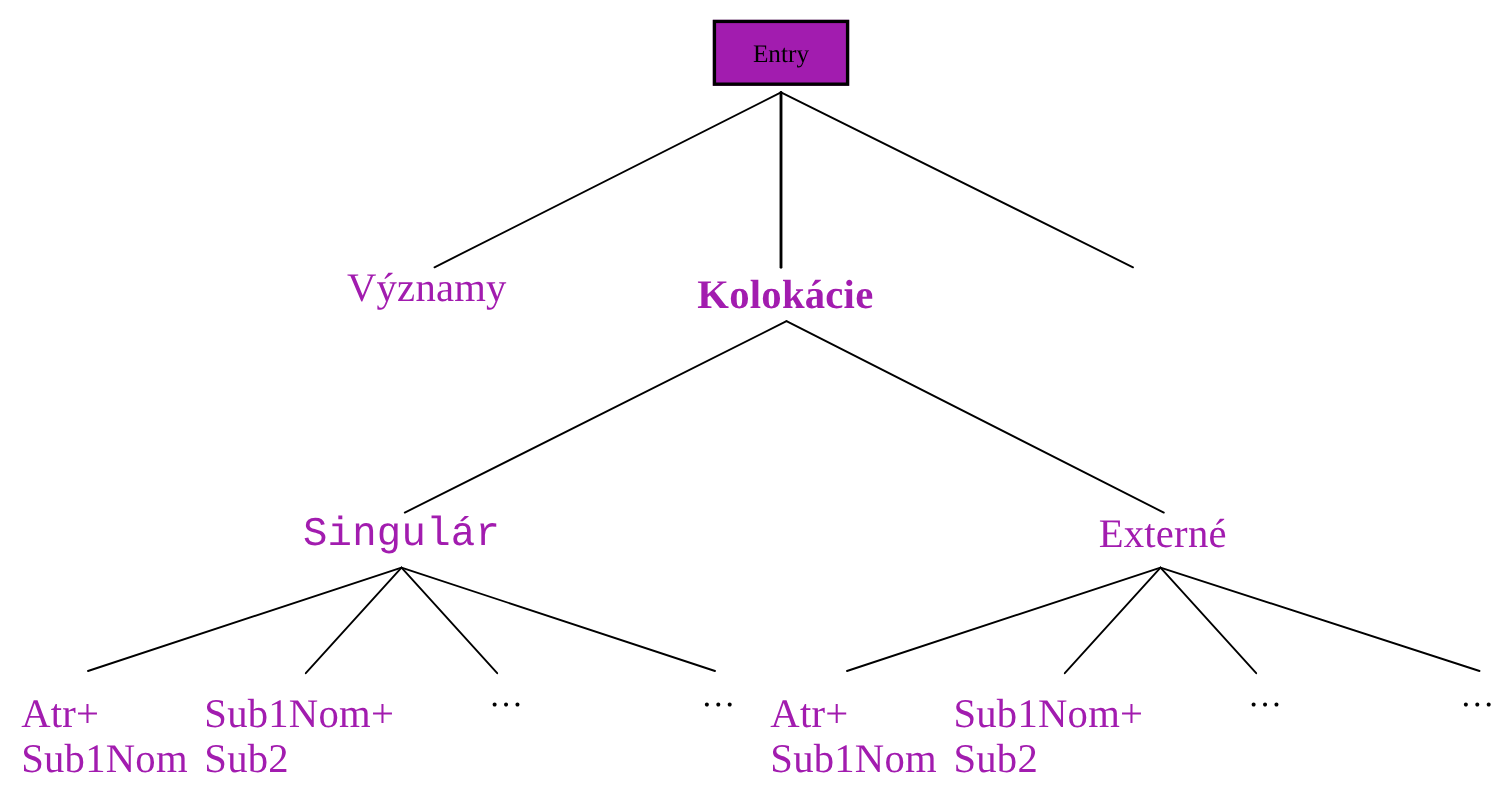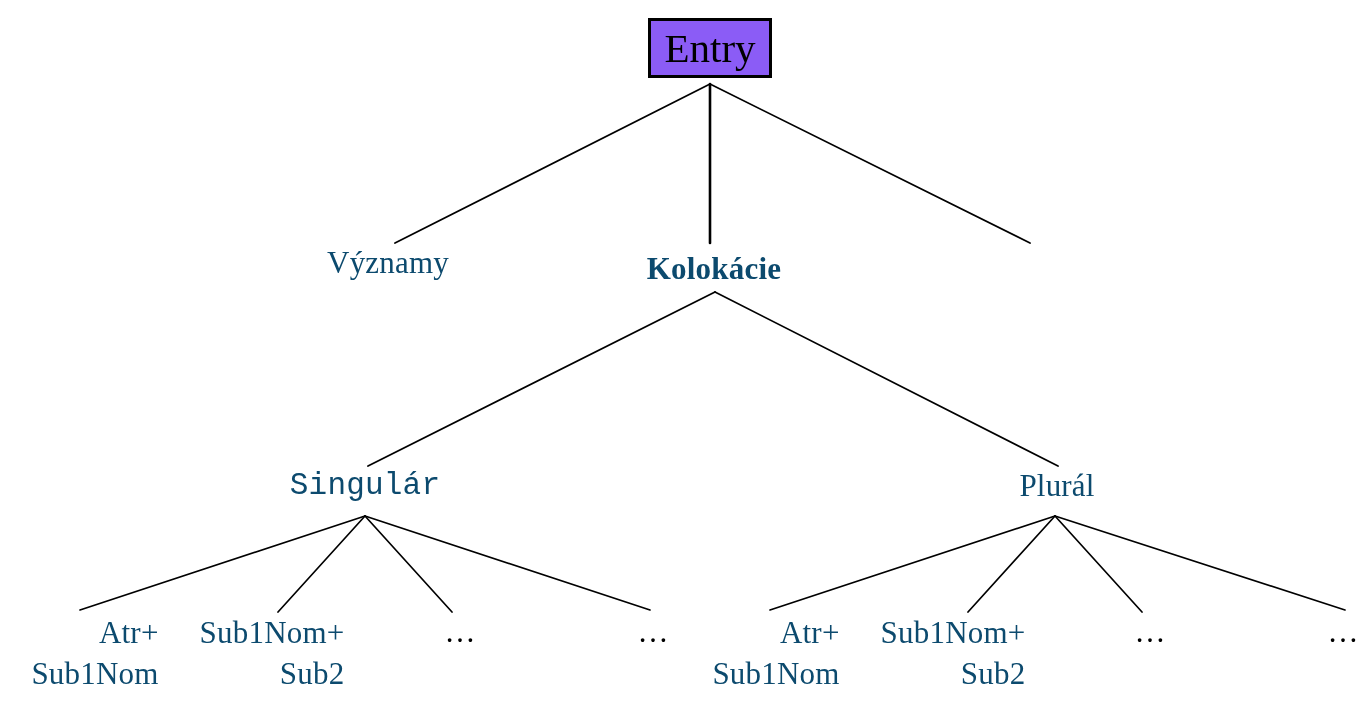--- a/index.html
+++ b/index.html
@@ -21,42 +21,43 @@
     position: absolute;
     left: 0;
     top: 0;
     width: 1362px;
     height: 724px;
   }
   .node-label {
     position: absolute;
     transform: translateX(-50%);
     white-space: nowrap;
-    text-align: right;
-    font-size: 31px;
+    text-align: left;
+    font-size: 37px;
     line-height: 40px;
     letter-spacing: 0.2px;
-    color: #0c4a6e;
+    color: #a21caf;
   }
   .node-label.two-line {
     line-height: 41px;
+    margin-top: 17px;
   }
   .leaf-line {
     display: block;
   }
   .root-box {
     position: absolute;
     transform: translateX(-50%);
     border: 3px solid #000000;
-    background: #8b5cf6;
+    background: #a21caf;
     box-sizing: border-box;
     display: flex;
     align-items: center;
     justify-content: center;
-    font-size: 41px;
+    font-size: 23px;
     line-height: 1;
     padding: 0 14px;
     color: #000000;
   }
   .ellipsis {
     position: absolute;
     transform: translateX(-50%);
     font-size: 31px;
     line-height: 40px;
     letter-spacing: 4px;
@@ -92,21 +93,21 @@
   </svg>
 
   <div class="root-box" style="left:710px; top:18px; width:124px; height:60px;">
     <span>Entry</span>
   </div>
 
   <div class="node-label" style="left:388px; top:243px;">Významy</div>
   <div class="node-label" style="left:714px; top:249px;font-weight:bold;">Kolokácie</div>
 
   <div class="node-label" style="left:365px; top:466px;font-family:Liberation Mono, monospace;">Singulár</div>
-  <div class="node-label" style="left:1057px; top:466px;">Plurál</div>
+  <div class="node-label" style="left:1057px; top:466px;">Externé</div>
 
   <div class="node-label two-line" style="left:95px; top:612px;">
     <span class="leaf-line">Atr+</span>
     <span class="leaf-line">Sub1Nom</span>
   </div>
   <div class="node-label two-line" style="left:272px; top:612px;">
     <span class="leaf-line">Sub1Nom+</span>
     <span class="leaf-line">Sub2</span>
   </div>
   <div class="ellipsis" style="left:462px; top:612px;">…</div>

